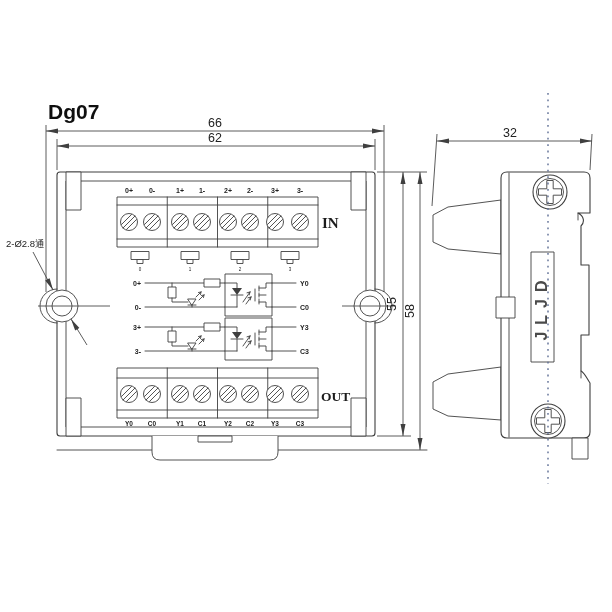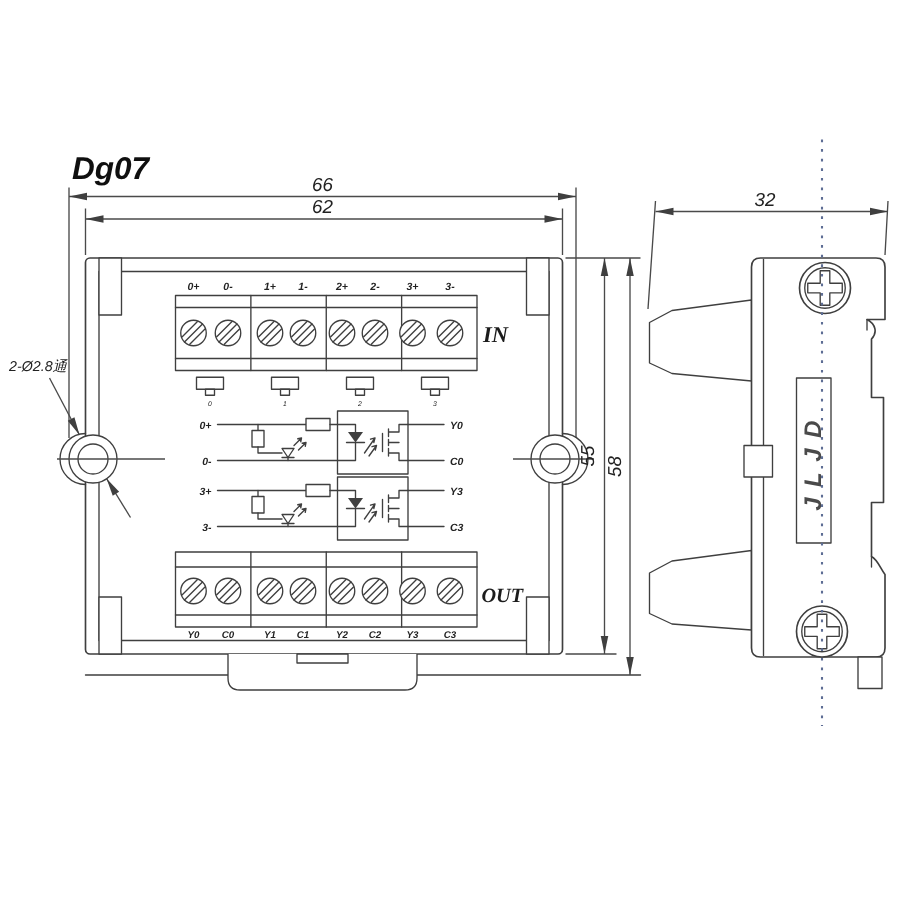--- a/index.html
+++ b/index.html
@@ -1,16 +1,16 @@
 <!DOCTYPE html>
 <html><head>
 <meta charset="utf-8">
 <style>
   html,body{margin:0;padding:0;background:#ffffff;}
-  .stage{width:612px;height:612px;position:relative;background:#fff;overflow:hidden;font-style:italic;}
+  .stage{width:612px;height:612px;position:relative;background:#fff;overflow:hidden;}
   .lnt{fill:none;stroke:#3f3f3f;stroke-width:0.9;stroke-linecap:round;stroke-linejoin:round}
   .fw{fill:#ffffff;stroke:#3f3f3f;stroke-width:1.1;stroke-linejoin:round}
   .fwt{fill:#ffffff;stroke:#3f3f3f;stroke-width:0.9;stroke-linejoin:round}
   .dim{stroke:#4a4a4a;stroke-width:0.9;fill:none}
   .txt{font-family:"Liberation Sans",sans-serif;fill:#222222}
   .t-dim{font-size:12.5px}
   .t-title{font-size:21px;font-weight:bold;fill:#0f0f0f}
   .t-io{font-family:"Liberation Serif",serif;font-weight:bold;font-size:15px;fill:#1c1c1c}
   .t-term{font-size:7px;font-weight:bold}
   .t-circ{font-size:7px;font-weight:bold}

